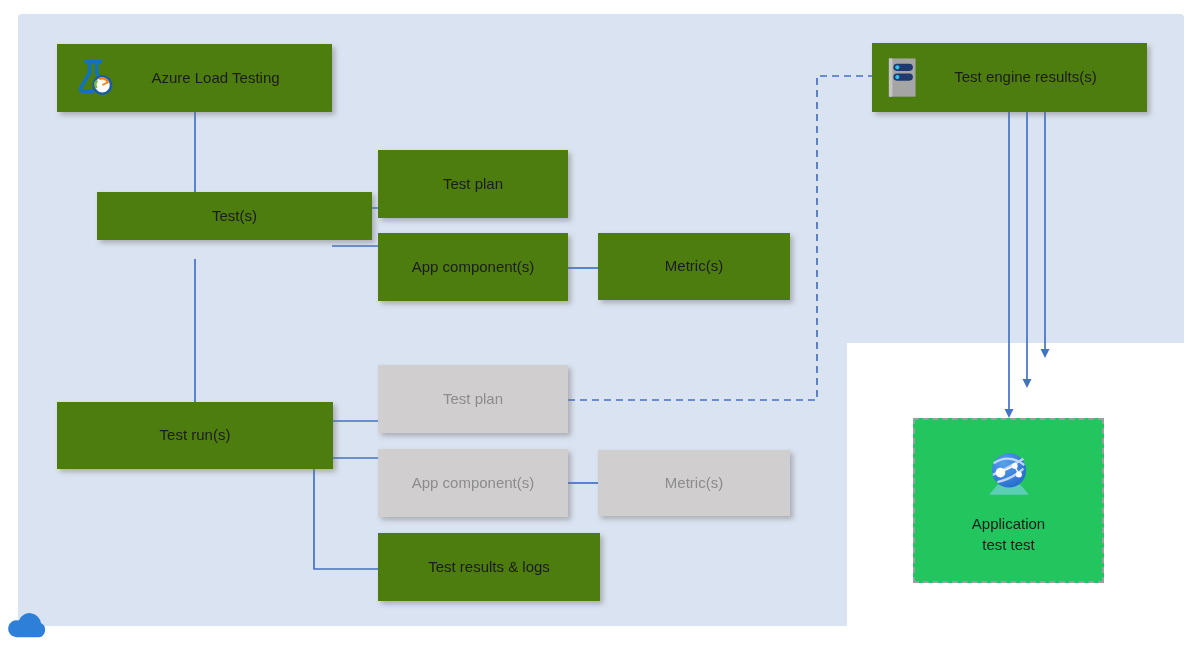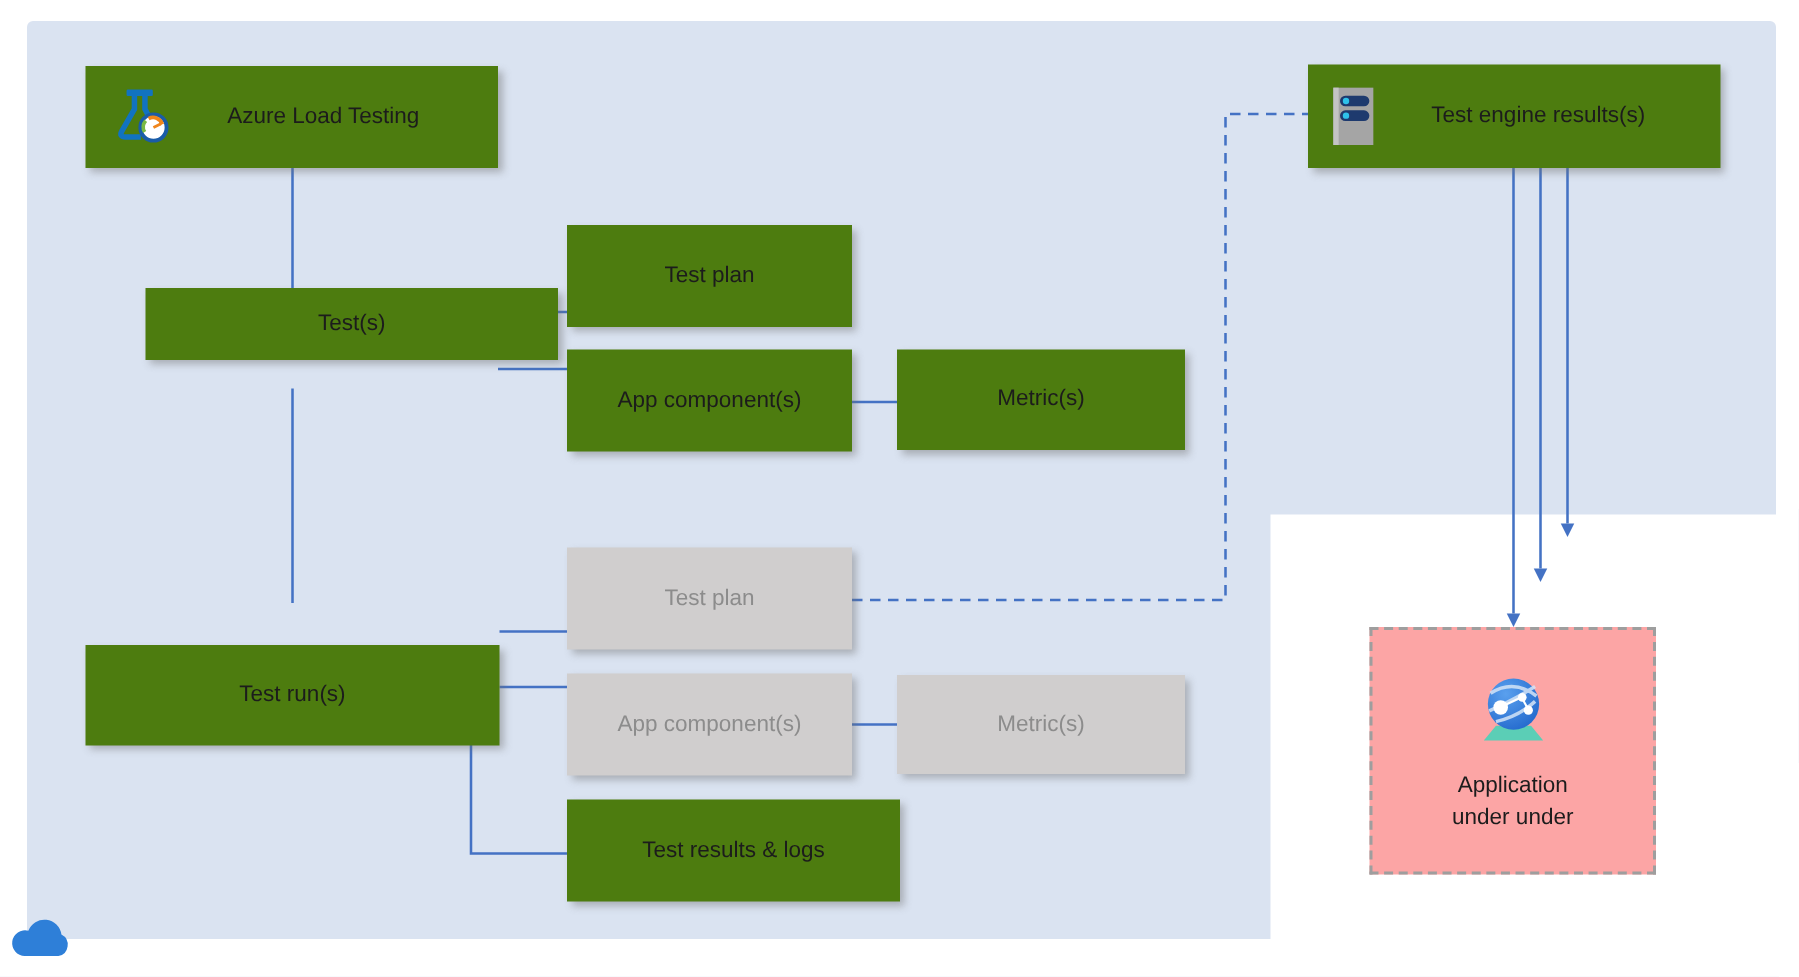--- a/index.html
+++ b/index.html
@@ -25,21 +25,21 @@
     display:flex;align-items:center;justify-content:center;
     font-size:15px;color:#1c1c1c;
   }
   .node.gray{background:#d0cece;color:#8c8c8c;}
   .node .label{text-align:center;line-height:1.25;}
   .iconbox{justify-content:flex-start;padding:0 16px;box-sizing:border-box;}
   .iconbox .icon{display:flex;align-items:center;justify-content:center;}
   .iconbox .label{flex:1;text-align:center;}
   .dashedbox{
     position:absolute;left:913px;top:418px;width:191px;height:165px;
-    border:2px dashed #9e9e9e;background:#fca5a5;box-sizing:border-box;
+    border:2px dashed #9e9e9e;background:#22c55e;box-sizing:border-box;
     display:flex;flex-direction:column;align-items:center;justify-content:center;
     gap:8px;
   }
   .dashedbox .caption{
     font-size:15px;color:#1c1c1c;text-align:center;line-height:1.4;
   }
   .cloud-badge{position:absolute;left:6px;top:608px;width:42px;height:32px;}
 </style>
 </head>
 <body>
@@ -85,21 +85,21 @@
         <polygon points="40.6,28.5 37.9,27.6 38.8,30.6" fill="#f0861c"></polygon>
       </svg>
     </span>
     <span class="label">Azure Load Testing</span>
   </div>
 
   <div class="node" style="left:57px;top:192px;width:275px;height:48px;margin-left:40px;">
     <span class="label">Test(s)</span>
   </div>
 
-  <div class="node" style="left:57px;top:402px;width:276px;height:67px;margin-top:28px;">
+  <div class="node" style="left:57px;top:402px;width:276px;height:67px;">
     <span class="label">Test run(s)</span>
   </div>
 
   <div class="node" style="left:378px;top:150px;width:190px;height:68px;">
     <span class="label">Test plan</span>
   </div>
 
   <div class="node" style="left:378px;top:233px;width:190px;height:68px;">
     <span class="label">App component(s)</span>
   </div>
@@ -158,21 +158,21 @@
           <path d="M21 28 L36 21"></path>
           <path d="M36 21 L41 30"></path>
         </g>
         <circle cx="20.5" cy="28.5" r="5.4" fill="#ffffff"></circle>
         <circle cx="36.5" cy="21" r="3.2" fill="#ffffff"></circle>
         <circle cx="41" cy="30.5" r="3.4" fill="#ffffff"></circle>
       </svg>
     </span>
     <span class="caption">
       <span>Application</span><br>
-      <span>under under</span>
+      <span>test test</span>
     </span>
   </div>
 
   <div class="cloud-badge">
     <svg width="42" height="32" viewBox="0 0 44 32">
       <path d="M34.5 30 H11 a9 9 0 1 1 2.5-17.7 A12 12 0 0 1 36.6 15 a8 8 0 0 1 -2.1 15z" fill="#2e7fd8"></path>
     </svg>
   </div>
 
 </div>

